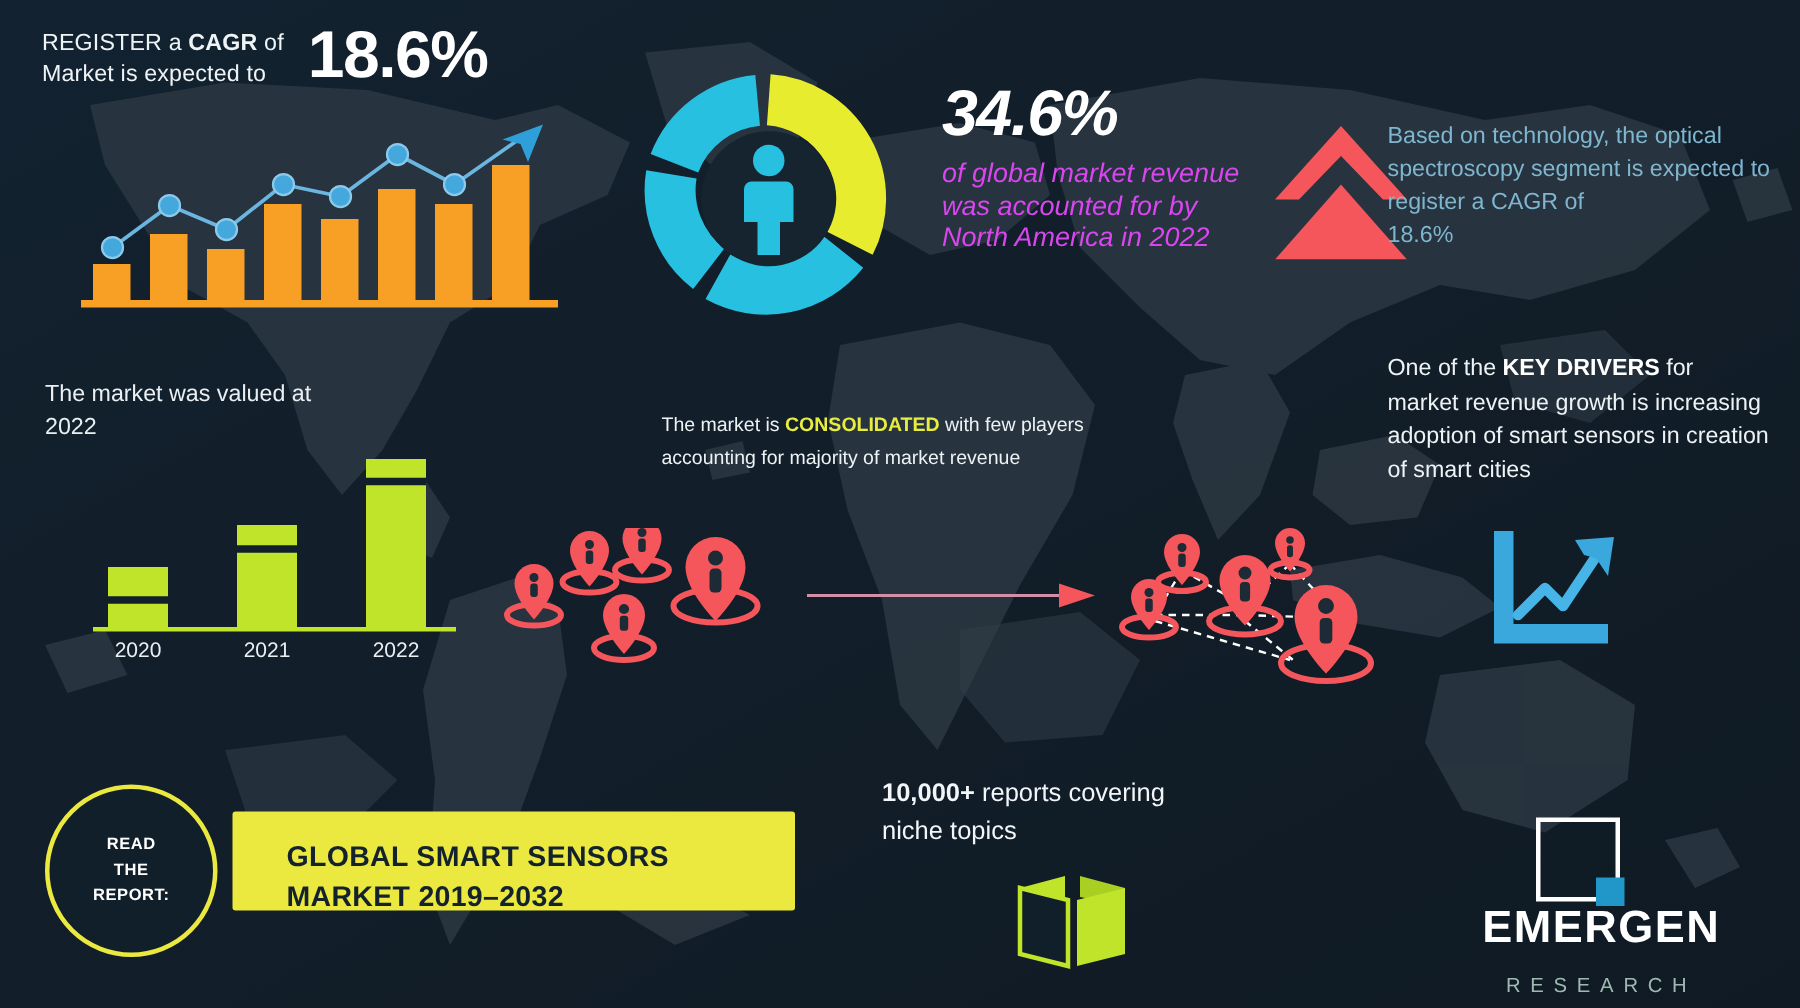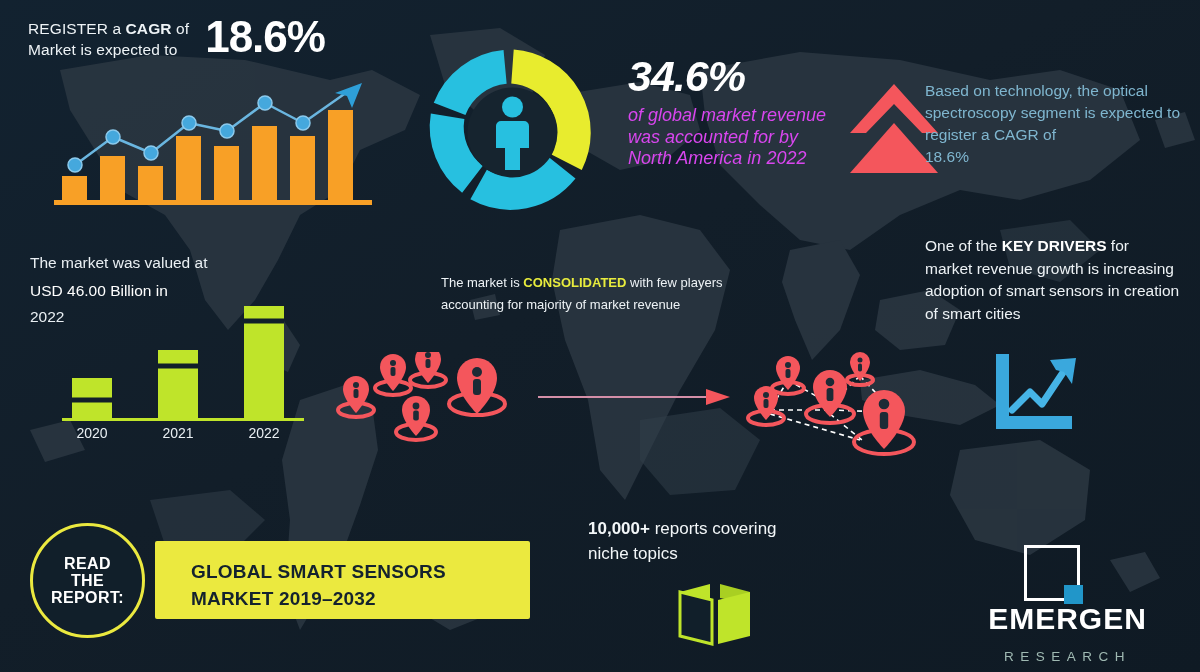--- a/index.html
+++ b/index.html
@@ -58,35 +58,35 @@
 
   
   #pinsLeft{left:332px;top:352px;width:190px;height:110px;}
   #arrow{left:538px;top:386px;width:195px;height:22px;}
   #pinsRight{left:742px;top:352px;width:190px;height:115px;}
   #lineicon{left:988px;top:352px;width:92px;height:82px;}
 
   
   #cta{left:30px;top:538px;width:500px;height:84px;}
   #ctaBanner{
-    position:absolute;left:125px;top:3px;width:375px;height:78px;
+    position:absolute;left:125px;top:3px;width:375px;height:66px;
     background:#ebe93f;border-radius:2px;
   }
   #ctaBanner .t{
     position:absolute;left:36px;top:17px;right:10px;
     color:#14222e;font-size:19px;font-weight:bold;line-height:27px;letter-spacing:.2px;
   }
   #ctaCircle{
     position:absolute;left:0;top:0;width:115px;height:115px;margin-top:-15px;
     border:3px solid #ebe93f;border-radius:50%;
     background:#111f2a;
     display:flex;align-items:center;justify-content:center;
     text-align:center;
   }
-  #ctaCircle .t{font-size:16px;font-weight:bold;line-height:17px;letter-spacing:.4px;color:#ffffff;}
+  #ctaCircle .t{font-size:11px;font-weight:bold;line-height:17px;letter-spacing:.4px;color:#ffffff;}
 
   
   #reports{left:588px;top:516px;width:230px;}
   #reports .t{font-size:17px;line-height:25px;color:#f2f6f8;}
   #reports .t b{font-weight:bold;}
   #book{position:absolute;left:88px;top:62px;width:78px;height:68px;}
 
   
   #logo{left:960px;top:545px;width:215px;height:112px;}
   #logo .sq{position:absolute;left:64px;top:0;width:56px;height:56px;border:3px solid #ffffff;}
@@ -204,21 +204,20 @@
     <path d="M46,45 L90,95 L2,95 Z" fill="#f4565c"></path>
   </svg>
 
   <div class="layer" id="tech">
     <span>Based on technology, the optical spectroscopy  segment is expected to register a CAGR of</span>
     <div>18.6%</div>
   </div>
 
   <div class="layer" id="valtext">
     <div class="l1">The market was valued at</div>
-    <div class="l2"><span>USD 46.00 Billion</span><span> in</span></div>
     <div class="l3">2022</div>
   </div>
 
   <svg class="layer" id="greenchart" viewBox="0 0 250 168">
     <g fill="#bfe42a">
 
       <rect x="14" y="100" width="40" height="40"></rect>
 
       <rect x="100" y="72" width="40" height="68"></rect>
 

